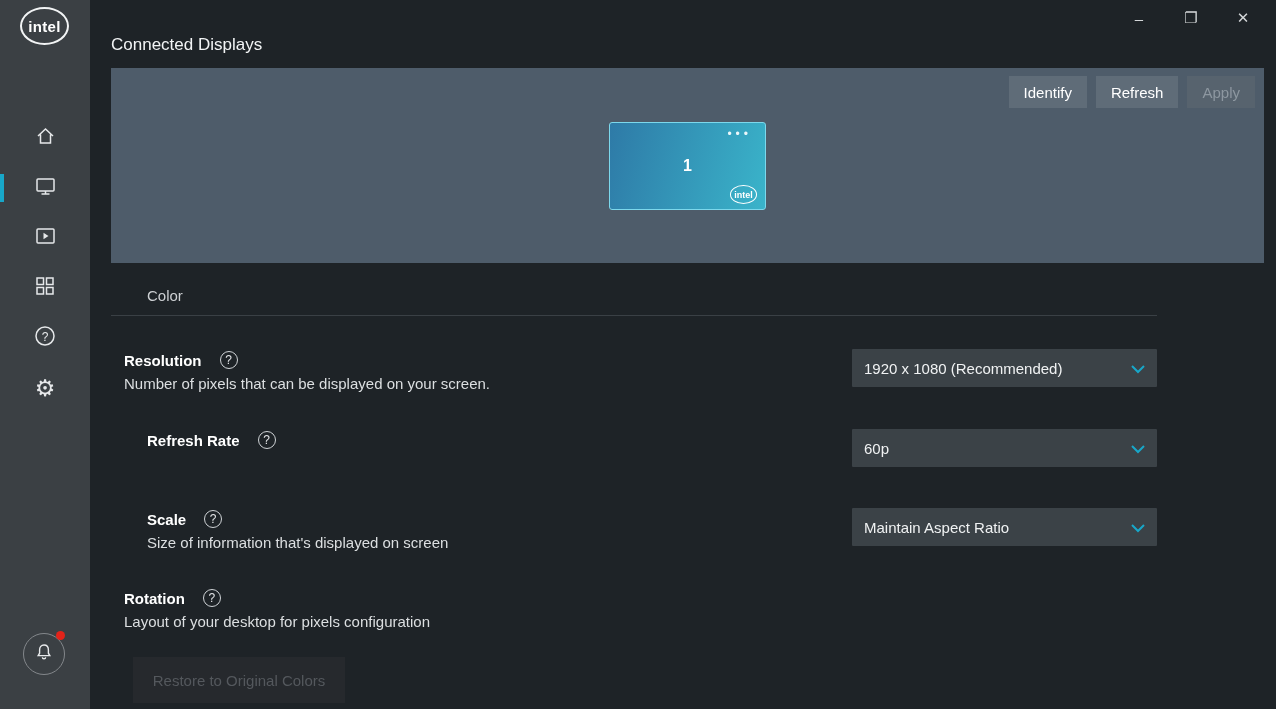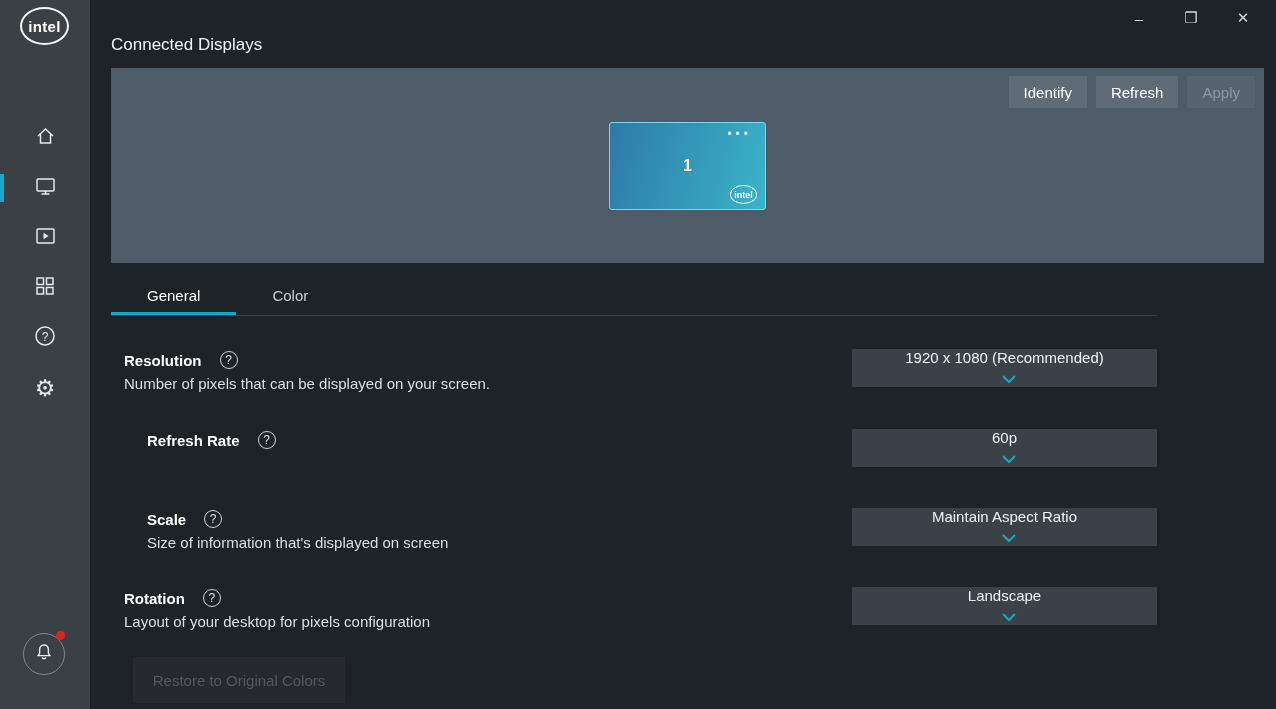--- a/index.html
+++ b/index.html
@@ -70,21 +70,21 @@
   .row.indent .text { padding-left:23px; }
   .name-line { display:flex; align-items:center; gap:18px; }
   .setting-name { font-size:15px; font-weight:bold; color:#fff; }
   .help { width:18px; height:18px; border:1px solid #cfd3d6; border-radius:50%;
           font-size:12px; color:#e2e4e6; display:flex; align-items:center; justify-content:center;
           cursor:pointer; flex:0 0 auto; }
   .desc { margin-top:6px; font-size:15px; color:#dcdfe1; }
 
   .dropdown { position:absolute; right:0; top:1px; width:305px; height:38px;
               background:#3b4247; display:flex; align-items:center; justify-content:space-between;
-              padding:0 12px 0 12px; font-size:15px; color:#f0f2f3; cursor:pointer; border-radius:1px;flex-direction:column; }
+              padding:0 12px 0 12px; font-size:15px; color:#f0f2f3; cursor:pointer; border-radius:1px; }
   .dropdown svg { stroke:#18a7c9; fill:none; stroke-width:2; flex:0 0 auto; margin-left:8px; }
 
   #row-resolution { top:348px; }
   #row-refresh    { top:428px; }
   #row-scale      { top:507px; }
   #row-rotation   { top:586px; }
 
   .restore-btn { position:absolute; left:133px; top:657px; width:212px; height:46px;
                  background:#26292d; color:#54585d; font-size:15px; border:none;
                  font-family:"Liberation Sans", sans-serif; cursor:pointer; }
@@ -172,21 +172,20 @@
     </div>
 
     <div class="tile">
       <span class="tile-dots">•••</span>
       <span class="tile-num">1</span>
       <span class="tile-logo">intel</span>
     </div>
   </div>
 
   <div class="tabs">
-    <div class="tab active">General</div>
     <div class="tab">Color</div>
   </div>
 
   <div class="row" id="row-resolution">
     <div class="text">
       <div class="name-line">
         <span class="setting-name">Resolution</span>
         <span class="help">?</span>
       </div>
       <div class="desc">Number of pixels that can be displayed on your screen.</div>
@@ -237,25 +236,17 @@
   </div>
 
   <div class="row" id="row-rotation">
     <div class="text">
       <div class="name-line">
         <span class="setting-name">Rotation</span>
         <span class="help">?</span>
       </div>
       <div class="desc">Layout of your desktop for pixels configuration</div>
     </div>
-    <div class="dropdown">
-      <span>Landscape</span>
-      <span>
-        <svg width="14" height="9" viewBox="0 0 14 9">
-            <polyline points="1,1 7,7 13,1"></polyline>
-          </svg>
-      </span>
-    </div>
   </div>
 
   <button class="restore-btn">Restore to Original Colors</button>
 
 </div>
 
 </body></html>

